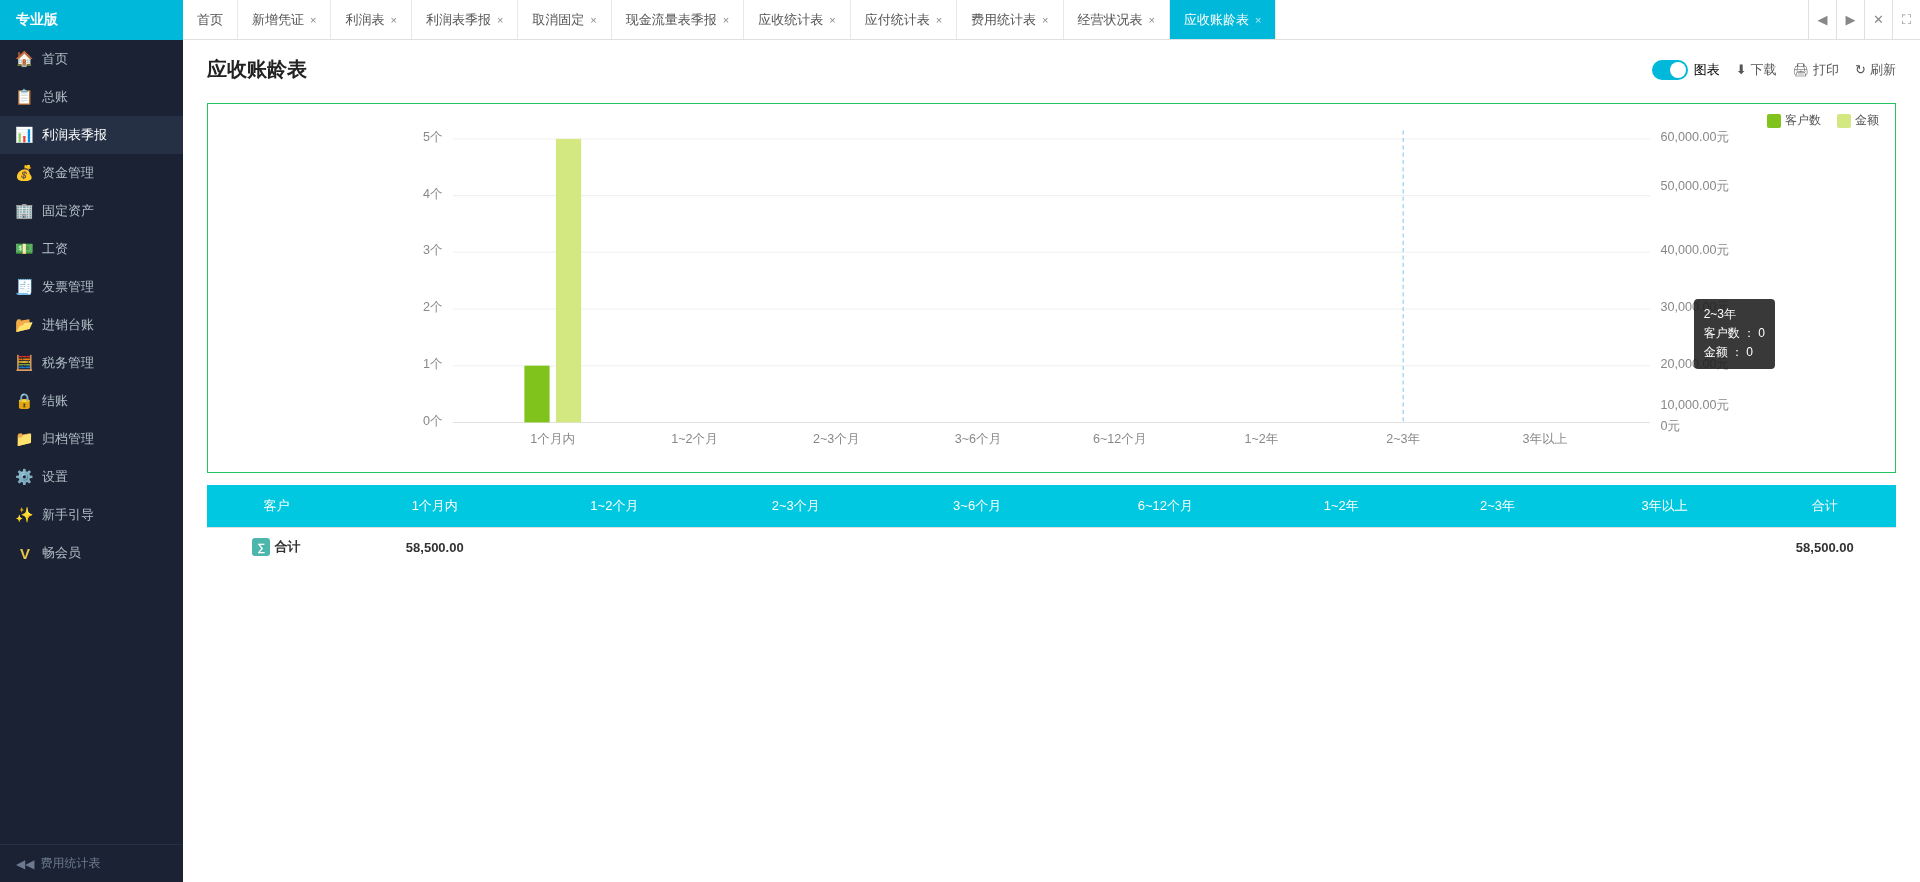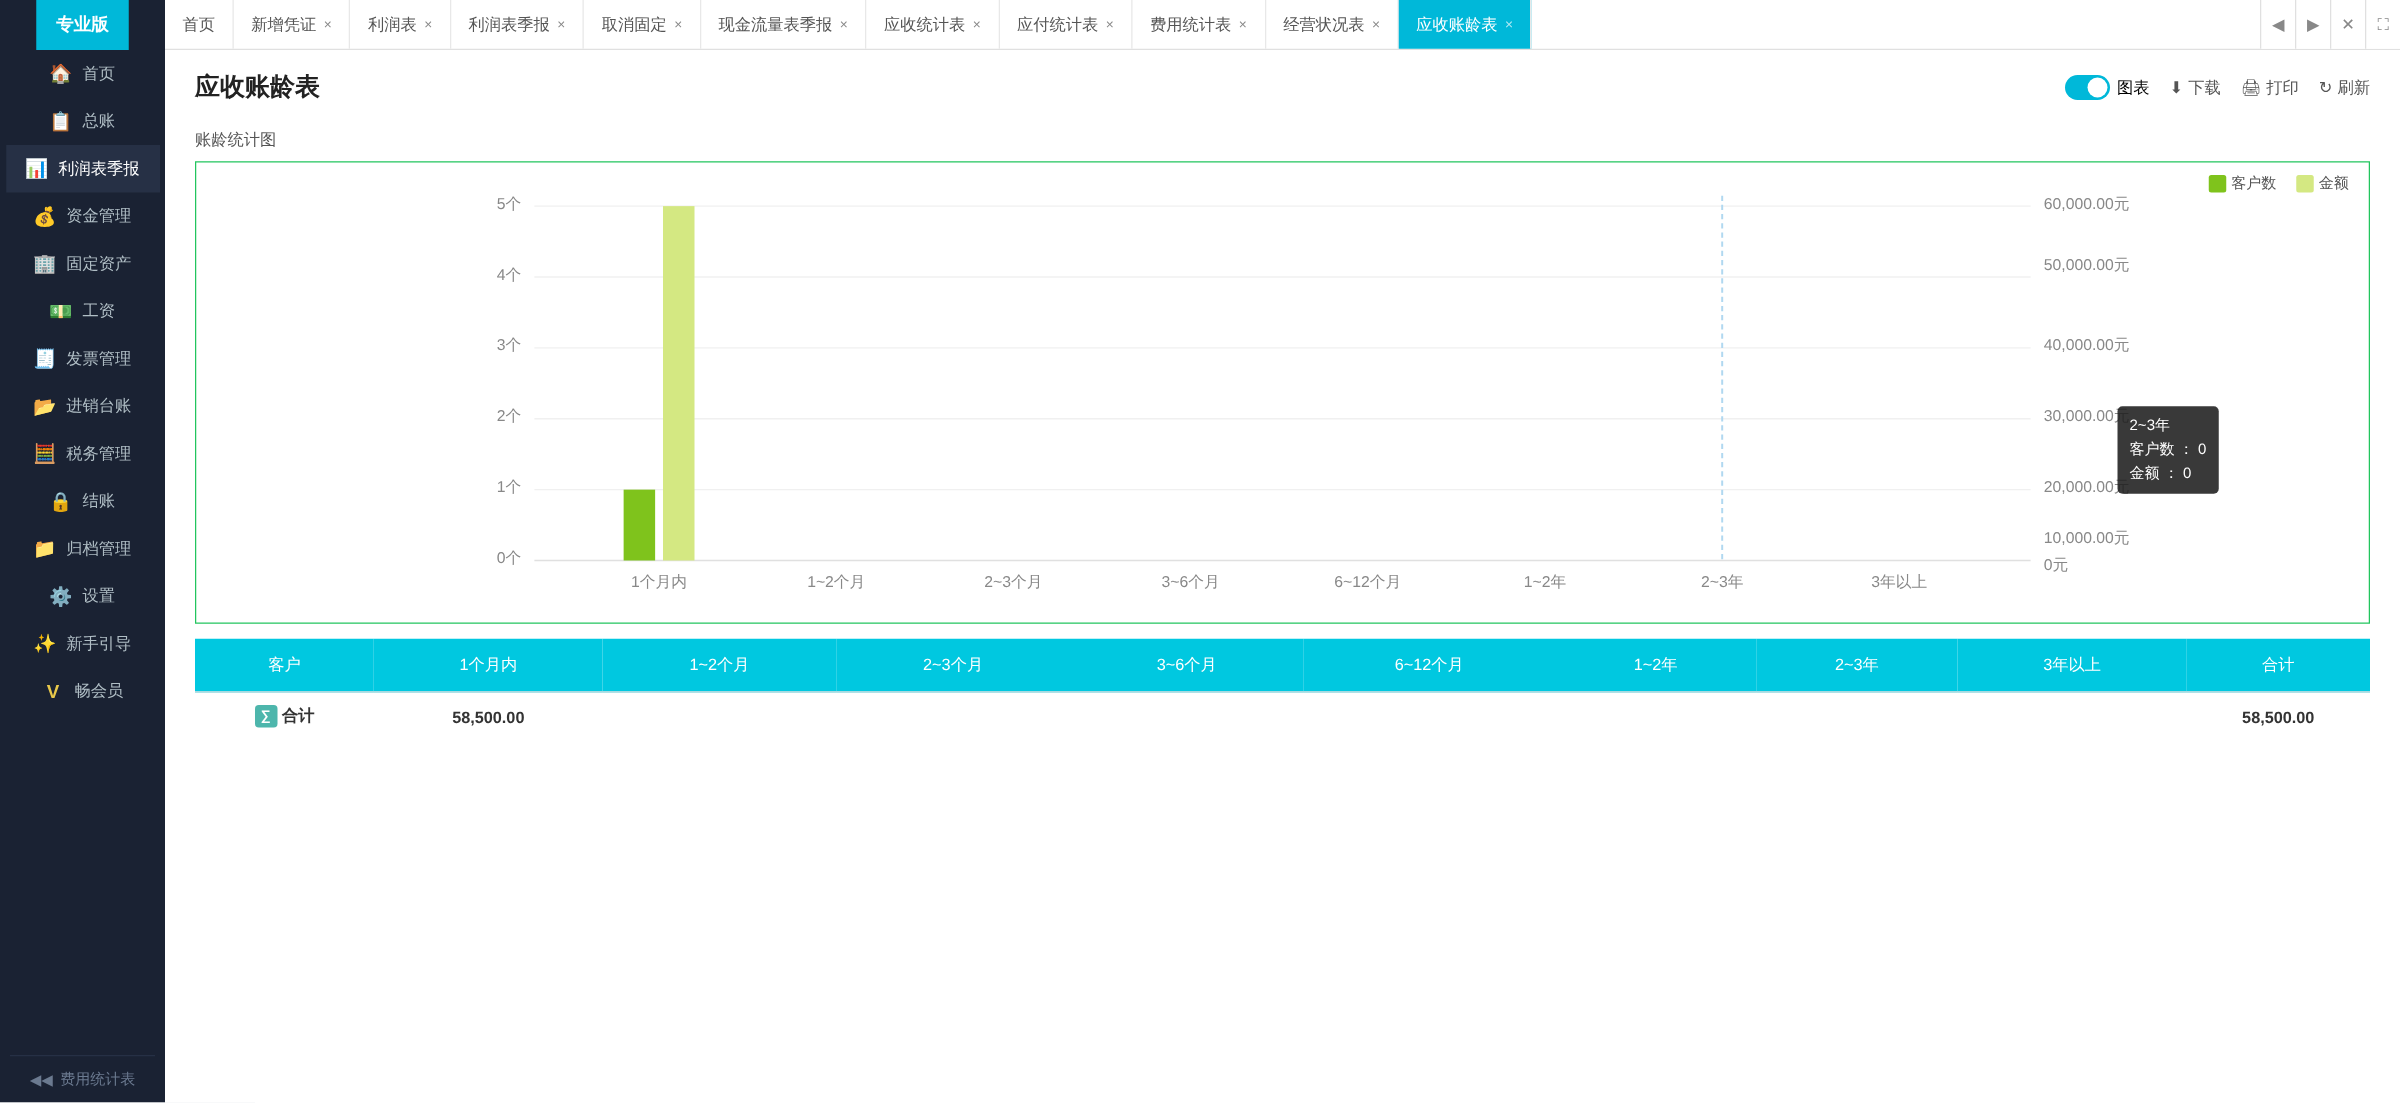--- a/index.html
+++ b/index.html
@@ -1,27 +1,26 @@
 <!DOCTYPE html>
 <html><head>
   <meta charset="utf-8">
   <style>
     * { box-sizing: border-box; margin: 0; padding: 0; font-family: 'Microsoft YaHei', SimHei, sans-serif; }
     body { display: flex; height: 882px; overflow: hidden; background: #f0f2f5; font-size: 13px; }
 
     
     .sidebar {
-      width: 132px;
+      width: 183px;
       background: #1a2233;
       color: #cdd5e0;
       display: flex;
       flex-direction: column;
       height: 100%;
       flex-shrink: 0;
-      align-items: center;
     }
     .sidebar-logo {
       background: #00b8d9;
       height: 40px;
       display: flex;
       align-items: center;
       padding: 0 16px;
       font-size: 14px;
       font-weight: bold;
       color: white;
@@ -406,21 +405,20 @@
           <span>打印</span>
         </div>
         <div class="action-btn">
           <span>↻</span>
           <span>刷新</span>
         </div>
       </div>
     </div>
 
     <div class="chart-area">
-      <div class="chart-title">账龄统计图</div>
       <div class="chart-container">
         <div class="chart-legend">
           <div class="legend-item">
             <div class="legend-dot" style="background:#7fc31c;"></div>
             <span>客户数</span>
           </div>
           <div class="legend-item">
             <div class="legend-dot" style="background:#d4e882;"></div>
             <span>金额</span>
           </div>

